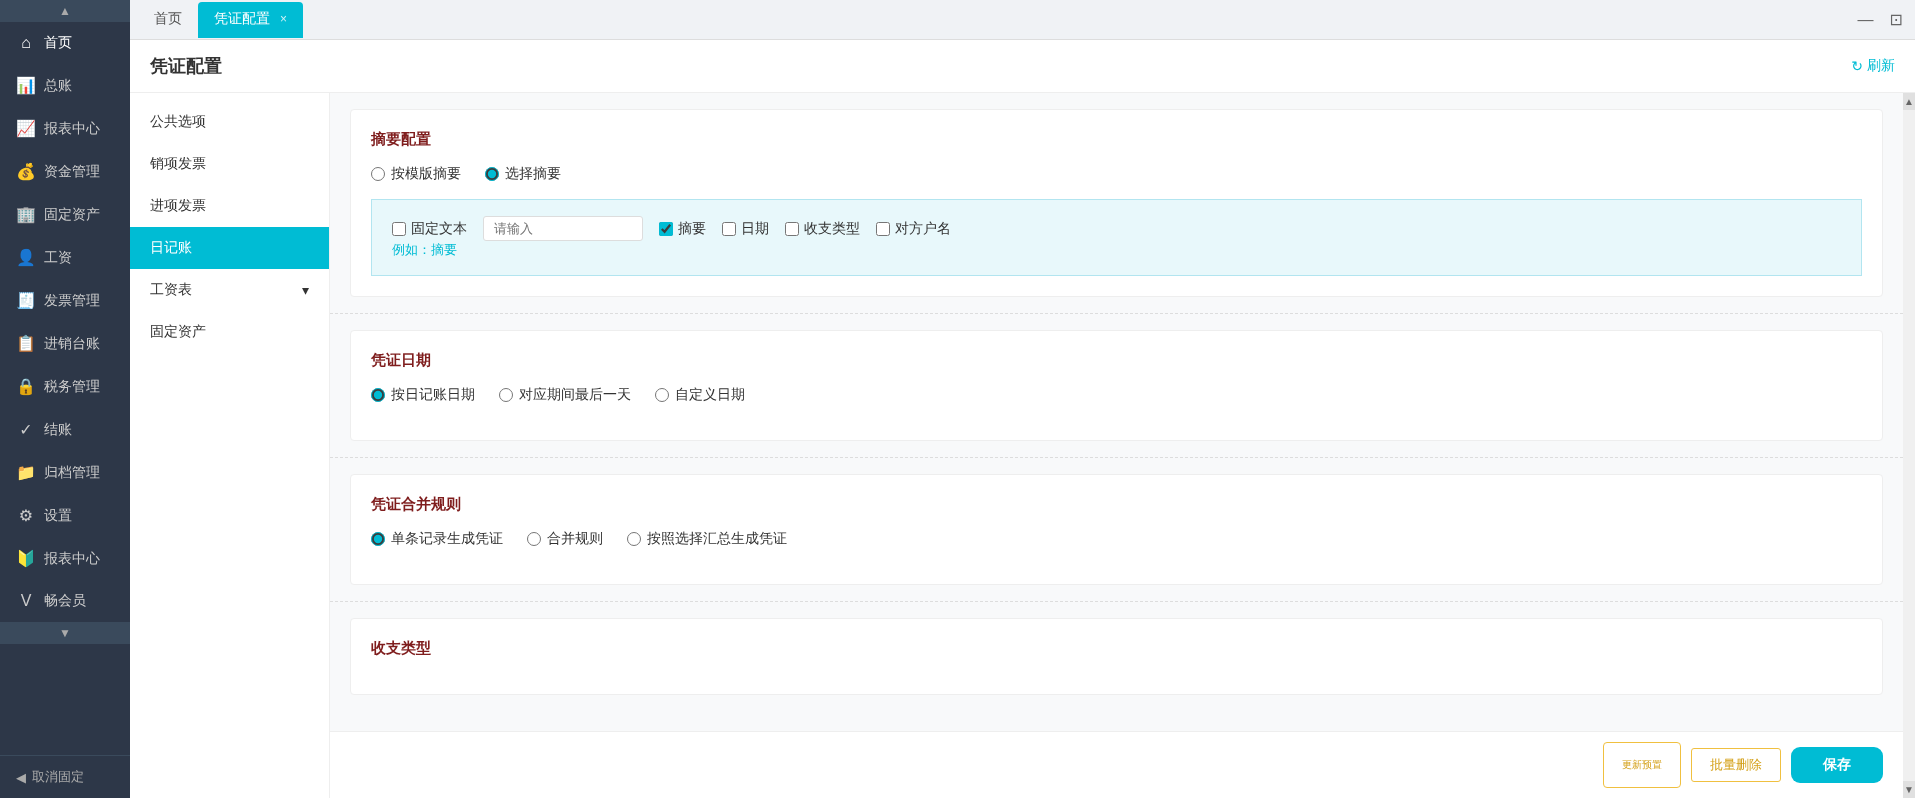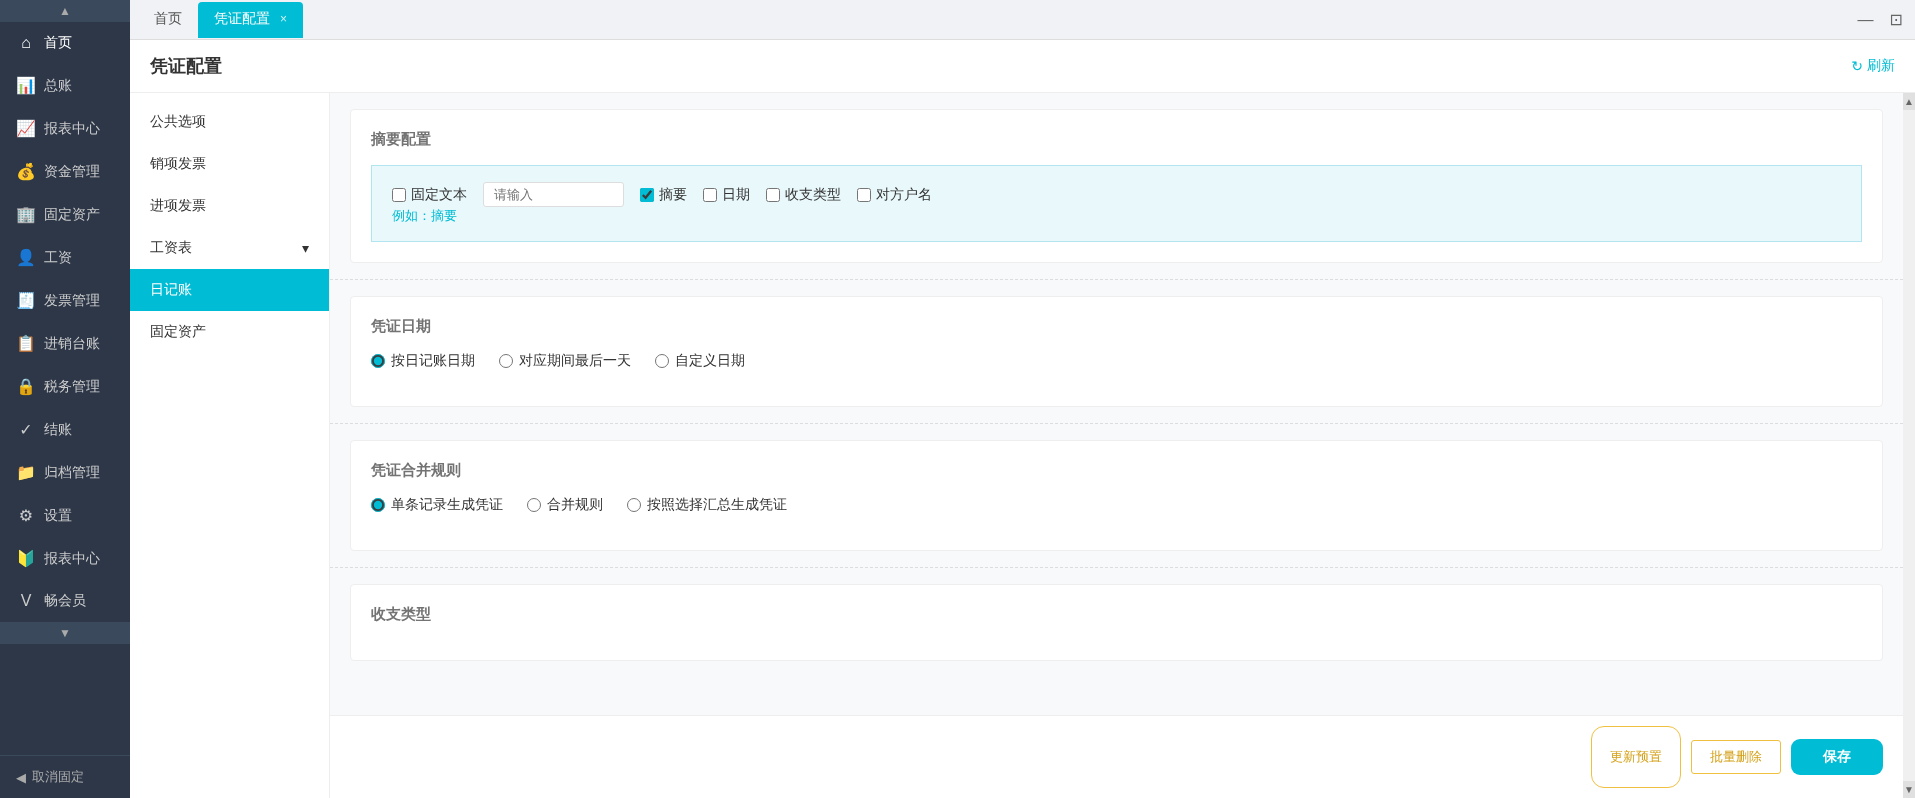--- a/index.html
+++ b/index.html
@@ -173,21 +173,21 @@
     .section {
       background: #fff;
       margin: 16px 20px;
       border-radius: 4px;
       padding: 20px;
       border: 1px solid #eee;
     }
     .section-title {
       font-size: 15px;
       font-weight: bold;
-      color: #737373;
+      color: #7f1d1d;
       margin-bottom: 16px;
     }
 
     .radio-group {
       display: flex;
       gap: 24px;
       align-items: center;
       margin-bottom: 16px;
     }
     .radio-label {
@@ -232,21 +232,21 @@
     .summary-preview {
       color: #00bcd4;
       font-size: 13px;
     }
     .text-input {
       border: 1px solid #ddd;
       border-radius: 3px;
       padding: 4px 10px;
       color: #8b5cf6;
       font-size: 13px;
-      width: 141px;
+      width: 160px;
       outline: none;
     }
 
     .divider {
       border: none;
       border-top: 1px dashed #ddd;
       margin: 8px 0;
     }
 
     
@@ -257,24 +257,24 @@
       display: flex;
       align-items: center;
       justify-content: flex-end;
       gap: 10px;
       flex-shrink: 0;
     }
     .btn-update {
       border: 1px solid #f0c040;
       color: #d4a017;
       background: #fff;
-      padding: 21px 18px;
-      border-radius: 13px;
-      cursor: pointer;
-      font-size: 13px;
+      padding: 15px 18px;
+      border-radius: 4px;
+      cursor: pointer;
+      font-size: 10px;
     }
     .btn-delete {
       border: 1px solid #f0c040;
       color: #d4a017;
       background: #fff;
       padding: 7px 18px;
       border-radius: 3px;
       cursor: pointer;
       font-size: 13px;
     }
@@ -413,38 +413,48 @@
       <div class="left-nav">
         <div class="left-nav-item">
           <span>公共选项</span>
         </div>
         <div class="left-nav-item">
           <span>销项发票</span>
         </div>
         <div class="left-nav-item">
           <span>进项发票</span>
         </div>
+        <div class="left-nav-item active">
+          <span>日记账</span>
+        </div>
         <div class="left-nav-item">
           <span>工资表</span>
           <span>▾</span>
         </div>
-        <div class="left-nav-item active">
-          <span>日记账</span>
-        </div>
         <div class="left-nav-item">
           <span>固定资产</span>
         </div>
       </div>
 
       <div style="flex:1; display:flex; flex-direction:column; overflow:hidden;">
         <div class="main-content">
 
           <div class="section">
             <div class="section-title">摘要配置</div>
 
+            <div class="radio-group">
+              <label class="radio-label">
+                <input type="radio" name="summary_type" style="">
+                <span>按模版摘要</span>
+              </label>
+              <label class="radio-label">
+                <input type="radio" name="summary_type" checked="" style="">
+                <span>选择摘要</span>
+              </label>
+            </div>
 
             <div class="summary-config-box">
               <div class="checkbox-group">
                 <label class="checkbox-label">
                   <input type="checkbox" style="">
                   <span>固定文本</span>
                 </label>
                 <input type="text" class="text-input" placeholder="请输入" style="">
                 <label class="checkbox-label">
                   <input type="checkbox" checked="" style="">

